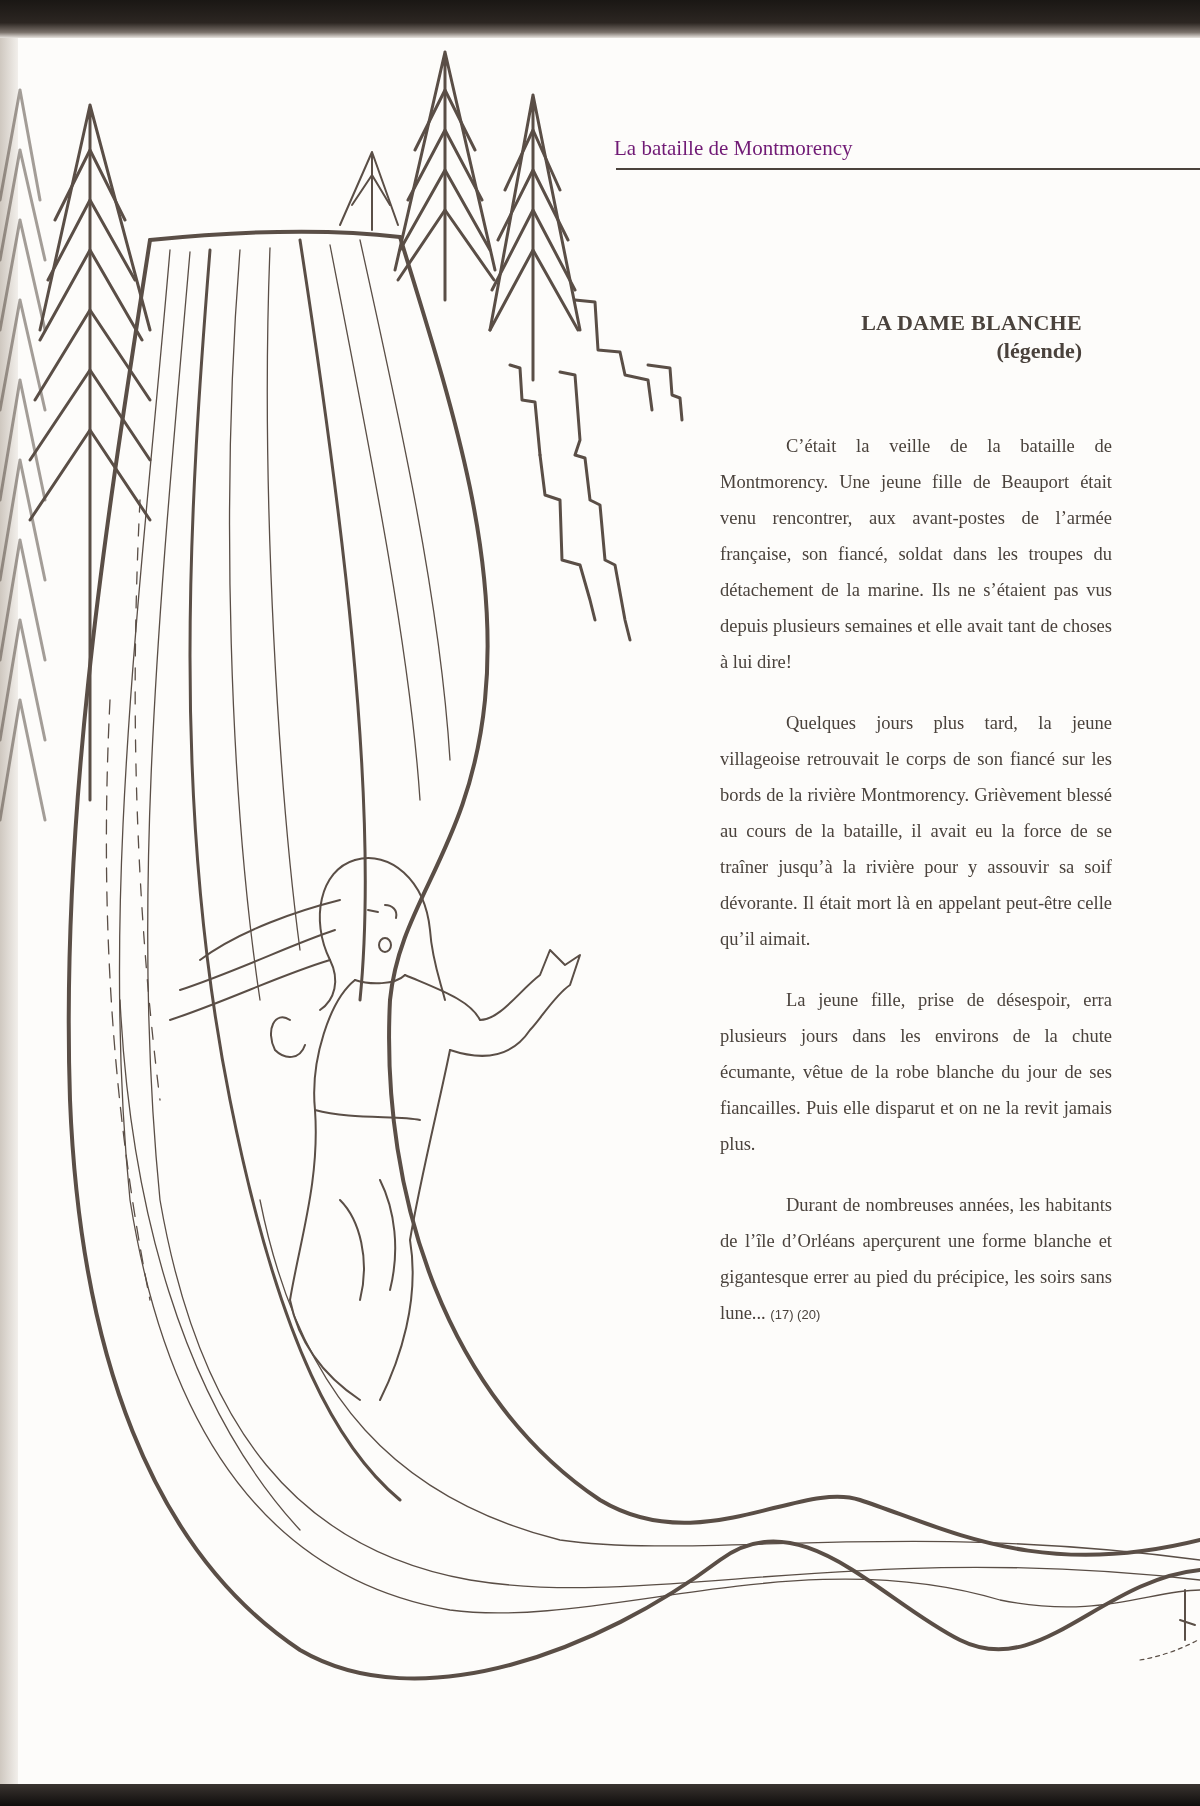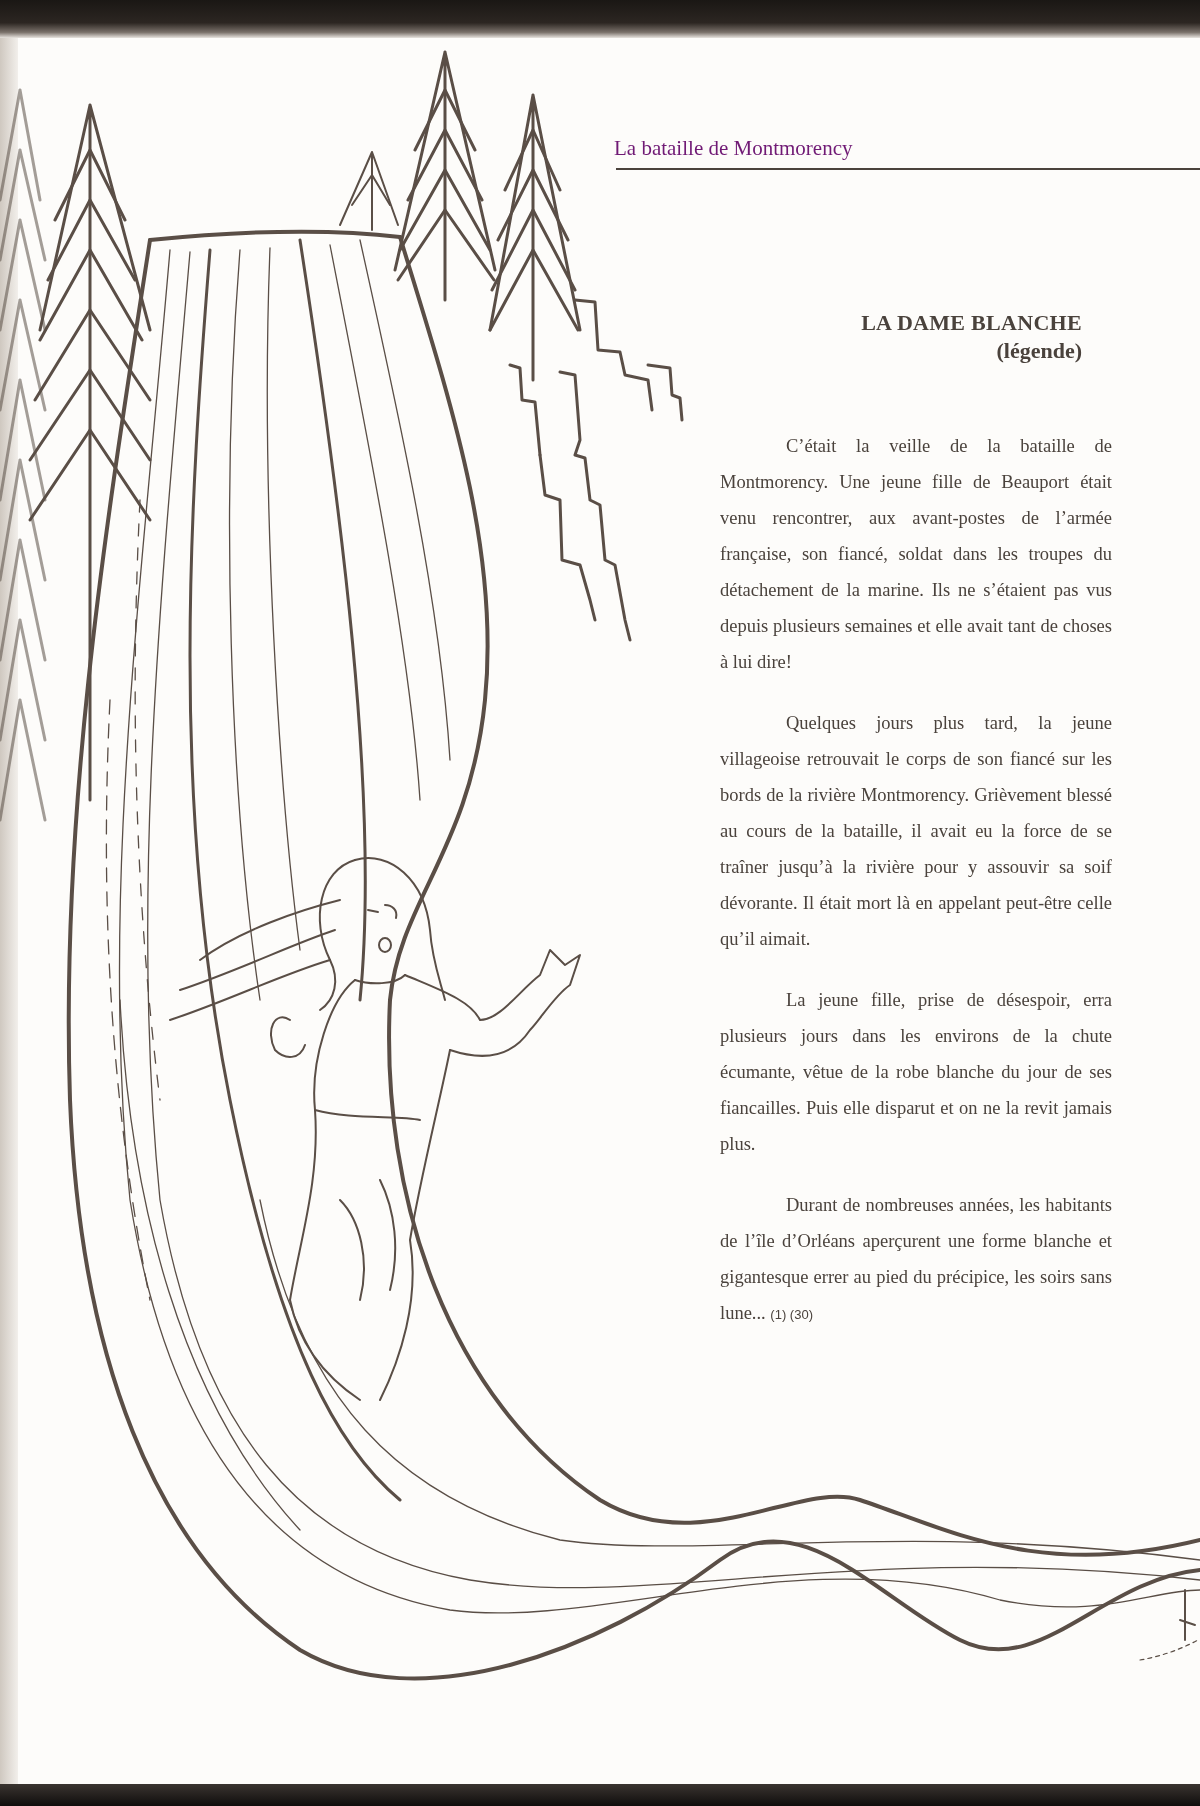--- a/index.html
+++ b/index.html
@@ -104,16 +104,16 @@
 <div class="running-head">La bataille de Montmorency</div>
 <div class="head-rule"></div>
 
 <div class="title">LA DAME BLANCHE</div>
 <div class="subtitle">(légende)</div>
 
 <div class="body-text" style="top:428px;">
   <p>C’était la veille de la bataille de Montmorency. Une jeune fille de Beauport était venu rencontrer, aux avant-postes de l’armée française, son fiancé, soldat dans les troupes du détachement de la marine. Ils ne s’étaient pas vus depuis plusieurs semaines et elle avait tant de choses à lui dire!</p>
   <p>Quelques jours plus tard, la jeune villageoise retrouvait le corps de son fiancé sur les bords de la rivière Montmorency. Grièvement blessé au cours de la bataille, il avait eu la force de se traîner jusqu’à la rivière pour y assouvir sa soif dévorante. Il était mort là en appelant peut-être celle qu’il aimait.</p>
   <p>La jeune fille, prise de désespoir, erra plusieurs jours dans les environs de la chute écumante, vêtue de la robe blanche du jour de ses fiancailles. Puis elle disparut et on ne la revit jamais plus.</p>
-  <p><span>Durant de nombreuses années, les habitants de l’île d’Orléans aperçurent une forme blanche et gigantesque errer au pied du précipice, les soirs sans lune...</span> <span class="ref">(1) (30)</span></p>
+  <p><span>Durant de nombreuses années, les habitants de l’île d’Orléans aperçurent une forme blanche et gigantesque errer au pied du précipice, les soirs sans lune...</span> <span class="ref">(17) (20)</span></p>
 </div>
 
 <div class="bottom-band"></div>
 
 </body></html>

